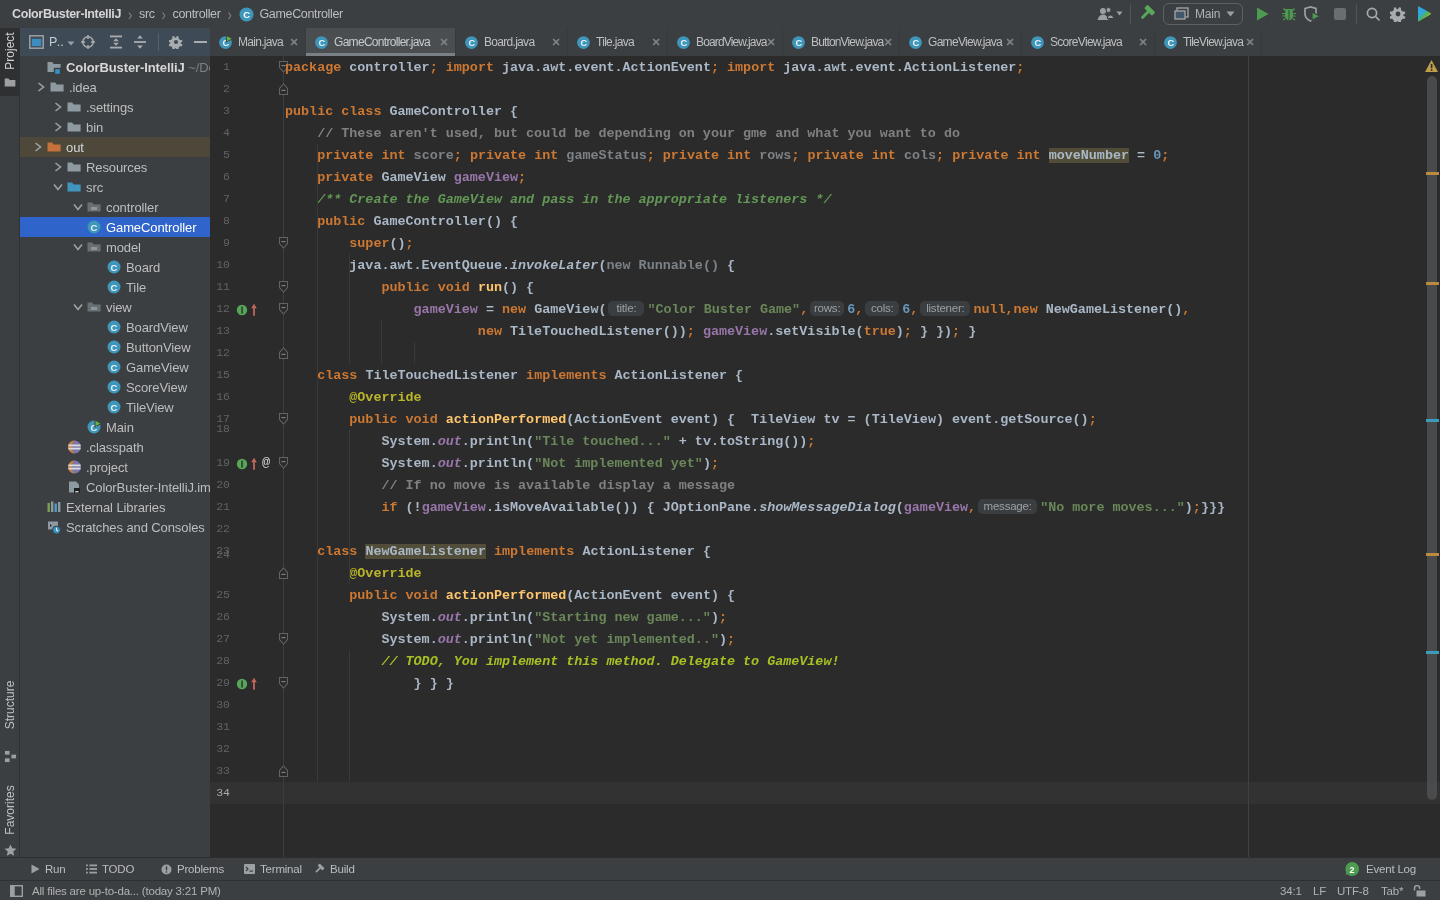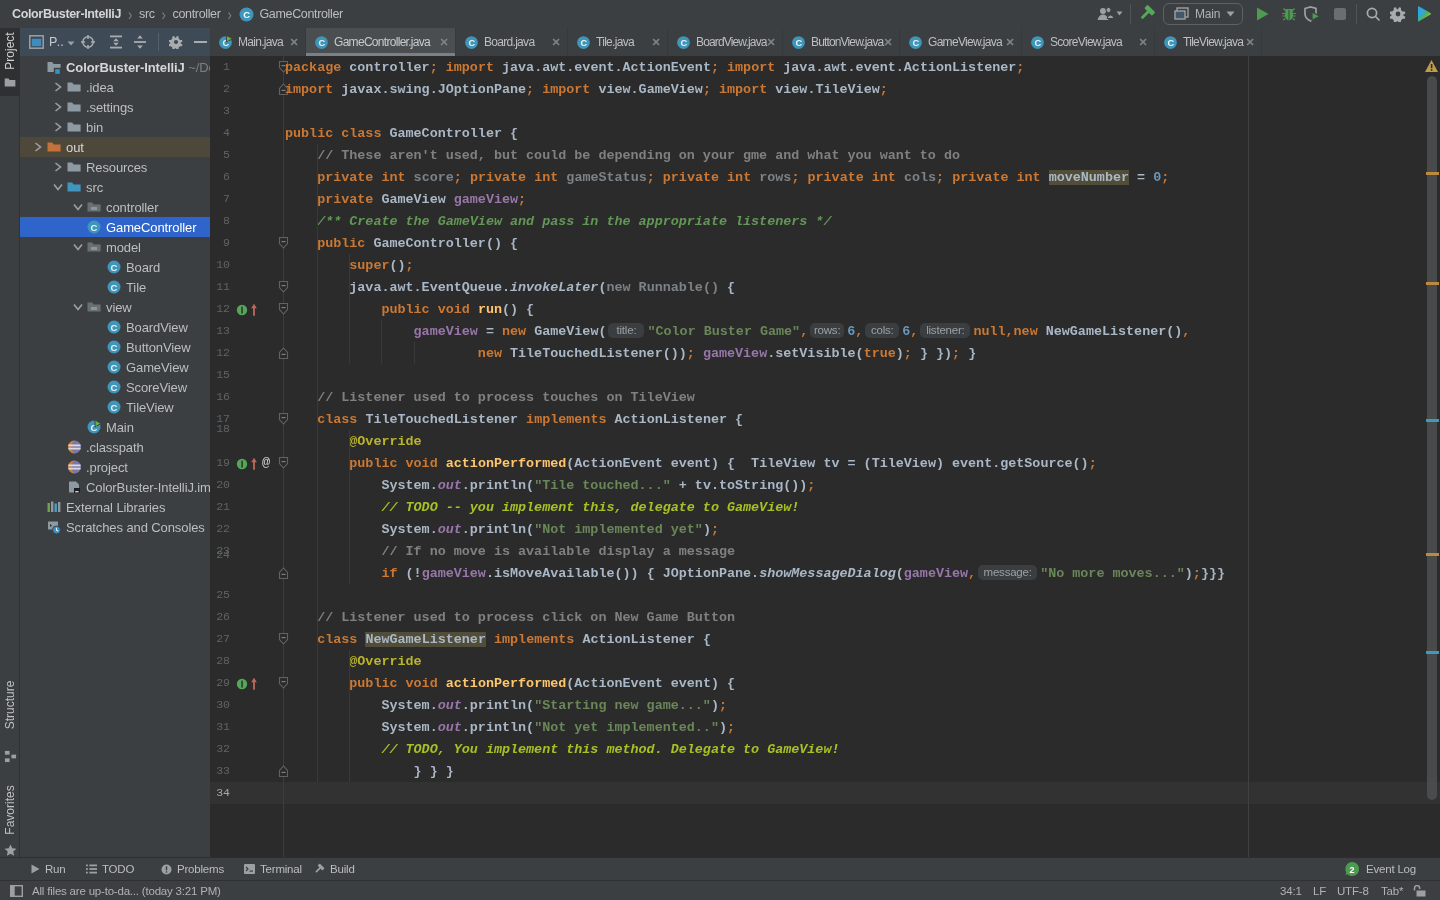--- a/index.html
+++ b/index.html
@@ -200,21 +200,21 @@
   <div id="ptree">
 <div class="trow" style="padding-left:26px">
         <span class="ticon">
           <svg width="16" height="16" viewBox="0 0 16 16">
             <path d="M1.5 3h4.6l1.6 2h6.9v8H1.5z" fill="#8e9aa2"></path>
             <rect x="8.5" y="9.5" width="6" height="6" fill="#3592c4" stroke="#3c3f41" stroke-width="1.4"></rect>
           </svg>
         </span>
         <span><b style="color:#d5d7d9;font-weight:bold">ColorBuster-IntelliJ</b><span style="color:#7c8084">&nbsp;~/Deskt</span></span>
       </div>
-<div class="trow" style="padding-left:29px">
+<div class="trow" style="padding-left:12px">
         <span class="chev">
           <svg width="8" height="10" viewBox="0 0 8 10">
             <path d="M1.5 1 L6.5 5 L1.5 9" stroke="#9da1a4" stroke-width="1.6" fill="none"></path>
           </svg>
         </span>
         <span class="ticon">
           <svg width="16" height="16" viewBox="0 0 16 16">
             <path d="M1.5 3.5h4.6l1.6 2h6.9v7H1.5z" fill="#8e9aa2"></path>
           </svg>
         </span>
@@ -641,45 +641,41 @@
         </svg>
         <div class="abs" style="left:52px;top:399px;color:#cdd0d2;font-size:13.5px;font-family:'Liberation Mono'">@</div>
 <svg class="abs" style="left:25px;top:620px" width="26" height="15" viewBox="0 0 26 15">
           <circle cx="7" cy="8" r="5.2" fill="#57a559"></circle>
           <rect x="6.2" y="4.6" width="1.7" height="7" fill="#2f4431"></rect>
           <path d="M16.2 6.2 L19 1.8 L21.8 6.2 L19.9 6.2 L19.9 13.8 L18.1 13.8 L18.1 6.2 Z" fill="#c0675a"></path>
         </svg>
     </div>
     <div id="code">
 <div class="cl"><span class="k">package</span> controller<span class="k">;</span> <span class="k">import</span> java.awt.event.ActionEvent<span class="k">;</span> <span class="k">import</span> java.awt.event.ActionListener<span class="k">;</span></div>
-<div class="cl"><span class="k">import</span> javax.swing.JOptionPane<span class="k">;</span> <span class="k">import</span> view.GameView<span class="k">;</span> <span class="k">import</span> view.TileView<span class="k">;</span></div>
 <div class="cl"></div>
 <div class="cl"><span class="k">public class</span> GameController {</div>
 <div class="cl">    <span class="c">// These aren't used, but could be depending on your gme and what you want to do</span></div>
 <div class="cl">    <span class="k">private int</span> <span class="g">score</span><span class="k">;</span> <span class="k">private int</span> <span class="g">gameStatus</span><span class="k">;</span> <span class="k">private int</span> <span class="g">rows</span><span class="k">;</span> <span class="k">private int</span> <span class="g">cols</span><span class="k">;</span> <span class="k">private int</span> <span class="hl">moveNumber</span> = <span class="n">0</span><span class="k">;</span></div>
 <div class="cl">    <span class="k">private</span> GameView <span class="f">gameView</span><span class="k">;</span></div>
 <div class="cl">    <span class="dc">/** Create the GameView and pass in the appropriate listeners */</span></div>
 <div class="cl">    <span class="k">public</span> GameController() {</div>
 <div class="cl">        <span class="k">super</span>()<span class="k">;</span></div>
 <div class="cl">        java.awt.EventQueue.<span class="it">invokeLater</span>(<span class="g">new Runnable()</span> {</div>
 <div class="cl">            <span class="k">public void</span> <span class="m">run</span>() {</div>
 <div class="cl">                <span class="f">gameView</span> = <span class="k">new</span> GameView(<span class="hint" style="min-width:36px">title:</span><span class="s">"Color Buster Game"</span><span class="k">,</span><span class="hint" style="min-width:34px">rows:</span><span class="n">6</span><span class="k">,</span><span class="hint" style="min-width:34px">cols:</span><span class="n">6</span><span class="k">,</span><span class="hint" style="min-width:50px">listener:</span><span class="k">null</span><span class="k">,</span><span class="k">new</span> NewGameListener()<span class="k">,</span></div>
 <div class="cl">                        <span class="k">new</span> TileTouchedListener())<span class="k">;</span> <span class="f">gameView</span>.setVisible(<span class="k">true</span>)<span class="k">;</span> } })<span class="k">;</span> }</div>
 <div class="cl"></div>
-<div class="cl">    <span class="c">// Listener used to process touches on TileView</span></div>
 <div class="cl">    <span class="k">class</span> TileTouchedListener <span class="k">implements</span> ActionListener {</div>
 <div class="cl">        <span class="an">@Override</span></div>
 <div class="cl">        <span class="k">public void</span> <span class="m">actionPerformed</span>(ActionEvent event) {  TileView tv = (TileView) event.getSource()<span class="k">;</span></div>
 <div class="cl">            System.<span class="f"><span class="it">out</span></span>.println(<span class="s">"Tile touched..."</span> + tv.toString())<span class="k">;</span></div>
-<div class="cl">            <span class="td">// TODO -- you implement this, delegate to GameView!</span></div>
 <div class="cl">            System.<span class="f"><span class="it">out</span></span>.println(<span class="s">"Not implemented yet"</span>)<span class="k">;</span></div>
 <div class="cl">            <span class="c">// If no move is available display a message</span></div>
 <div class="cl">            <span class="k">if</span> (!<span class="f">gameView</span>.isMoveAvailable()) { JOptionPane.<span class="it">showMessageDialog</span>(<span class="f">gameView</span><span class="k">,</span><span class="hint" style="min-width:59px">message:</span><span class="s">"No more moves..."</span>)<span class="k">;</span>}}}</div>
 <div class="cl"></div>
-<div class="cl">    <span class="c">// Listener used to process click on New Game Button</span></div>
 <div class="cl">    <span class="k">class</span> <span class="hl">NewGameListener</span> <span class="k">implements</span> ActionListener {</div>
 <div class="cl">        <span class="an">@Override</span></div>
 <div class="cl">        <span class="k">public void</span> <span class="m">actionPerformed</span>(ActionEvent event) {</div>
 <div class="cl">            System.<span class="f"><span class="it">out</span></span>.println(<span class="s">"Starting new game..."</span>)<span class="k">;</span></div>
 <div class="cl">            System.<span class="f"><span class="it">out</span></span>.println(<span class="s">"Not yet implemented.."</span>)<span class="k">;</span></div>
 <div class="cl">            <span class="td">// TODO, You implement this method. Delegate to GameView!</span></div>
 <div class="cl">                } } }</div>
 <div class="cl"></div>
     </div>
     <div id="overlays">

